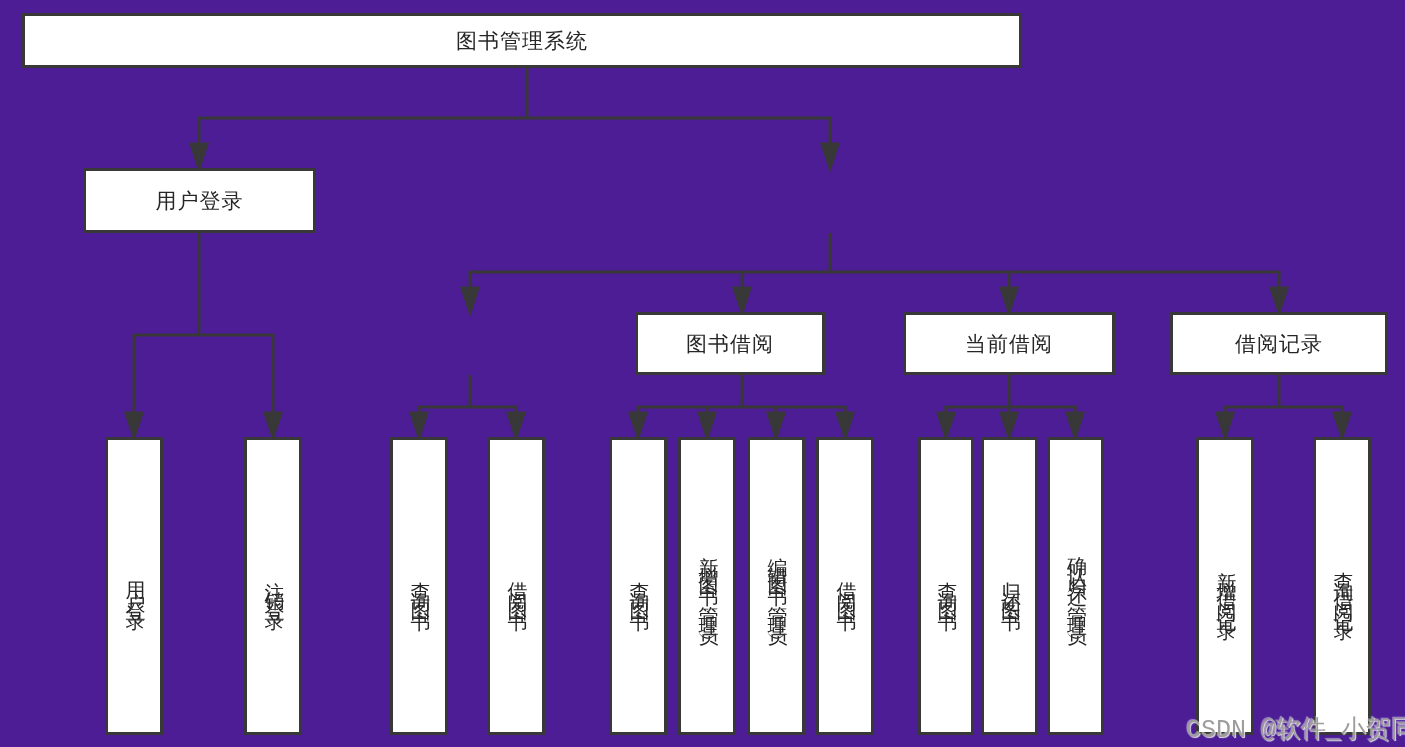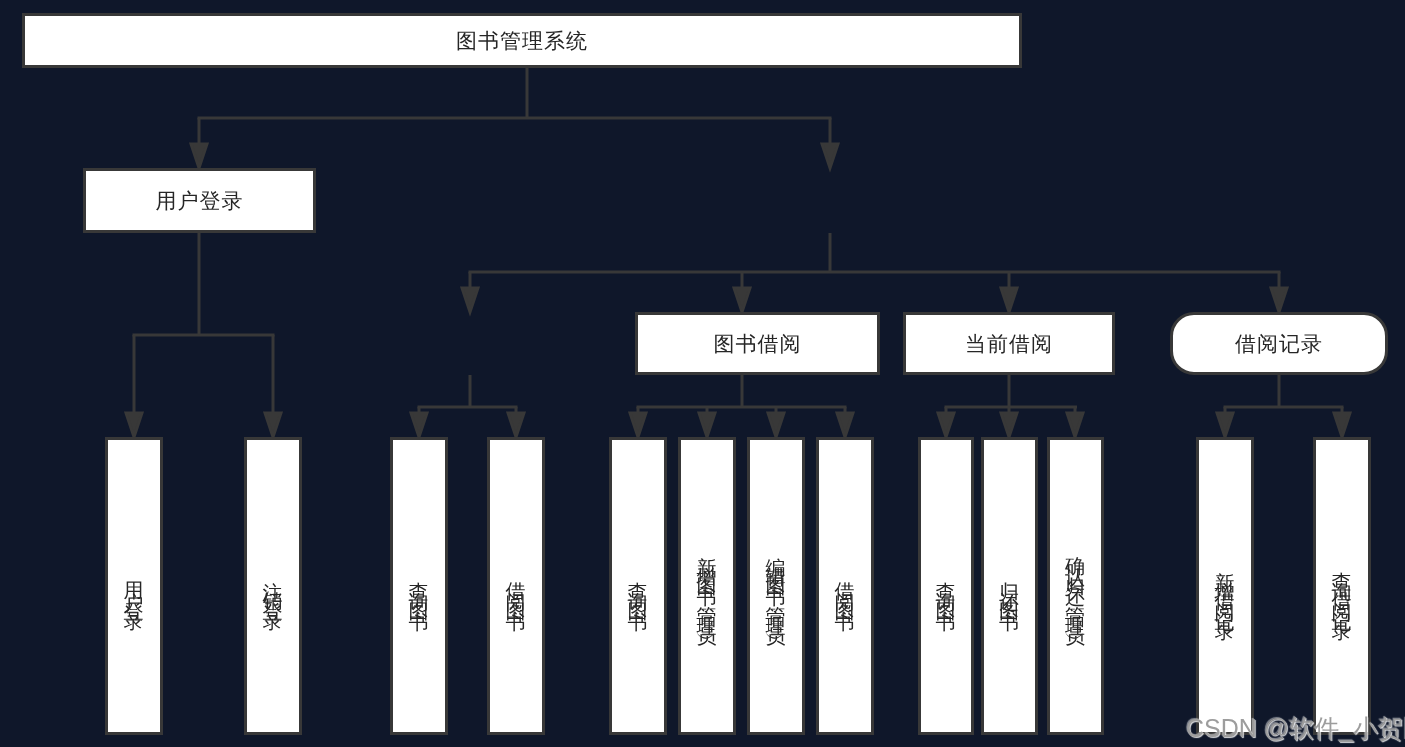--- a/index.html
+++ b/index.html
@@ -1,18 +1,18 @@
 <!DOCTYPE html>
 <html><head>
 <meta charset="utf-8">
 <style>
   html,body{margin:0;padding:0;background:#fff;}
   .stage{
-    position:relative;width:1405px;height:747px;background:#0f172a;overflow:hidden;
-    font-family:Liberation Sans, sans-serif;color:#262626;
+    position:relative;width:1405px;height:747px;background:#4c1d95;overflow:hidden;
+    font-family:Liberation Mono, monospace;color:#262626;
   }
   .connectors{position:absolute;left:0;top:0;z-index:1;}
   .box{
     position:absolute;box-sizing:border-box;border:3px solid #383838;background:#ffffff;
     display:flex;align-items:center;justify-content:center;z-index:2;
   }
   .hlabel{font-size:21px;letter-spacing:1px;white-space:nowrap;}
   .leaf .vlabel{
     writing-mode:vertical-rl;text-orientation:mixed;
     font-size:20px;letter-spacing:10px;line-height:1;white-space:nowrap;
@@ -107,27 +107,27 @@
   </svg>
 
   <div class="box" style="left:22px;top:13px;width:1000px;height:55px;">
     <span class="hlabel">图书管理系统</span>
   </div>
 
   <div class="box" style="left:83px;top:168px;width:233px;height:65px;">
     <span class="hlabel">用户登录</span>
   </div>
 
-  <div class="box" style="left:635px;top:312px;width:245px;height:63px;">
+  <div class="box" style="left:635px;top:312px;width:190px;height:63px;">
     <span class="hlabel">图书借阅</span>
   </div>
   <div class="box" style="left:903px;top:312px;width:212px;height:63px;">
     <span class="hlabel">当前借阅</span>
   </div>
-  <div class="box" style="left:1170px;top:312px;width:218px;height:63px;border-radius:24px;">
+  <div class="box" style="left:1170px;top:312px;width:218px;height:63px;">
     <span class="hlabel">借阅记录</span>
   </div>
 
   <div class="box leaf" style="left:105px;top:437px;width:58px;height:298px;">
     <span class="vlabel">用户登录</span>
   </div>
   <div class="box leaf" style="left:244px;top:437px;width:58px;height:298px;">
     <span class="vlabel">注销登录</span>
   </div>
 

